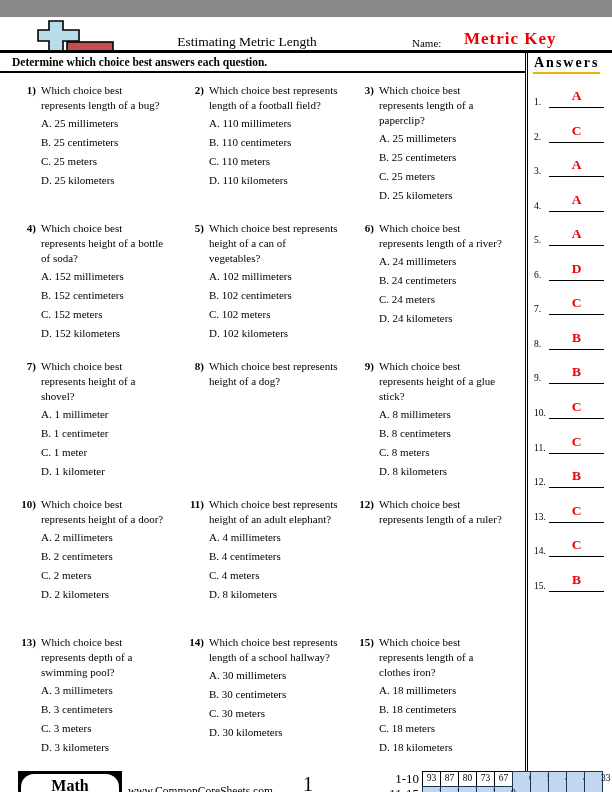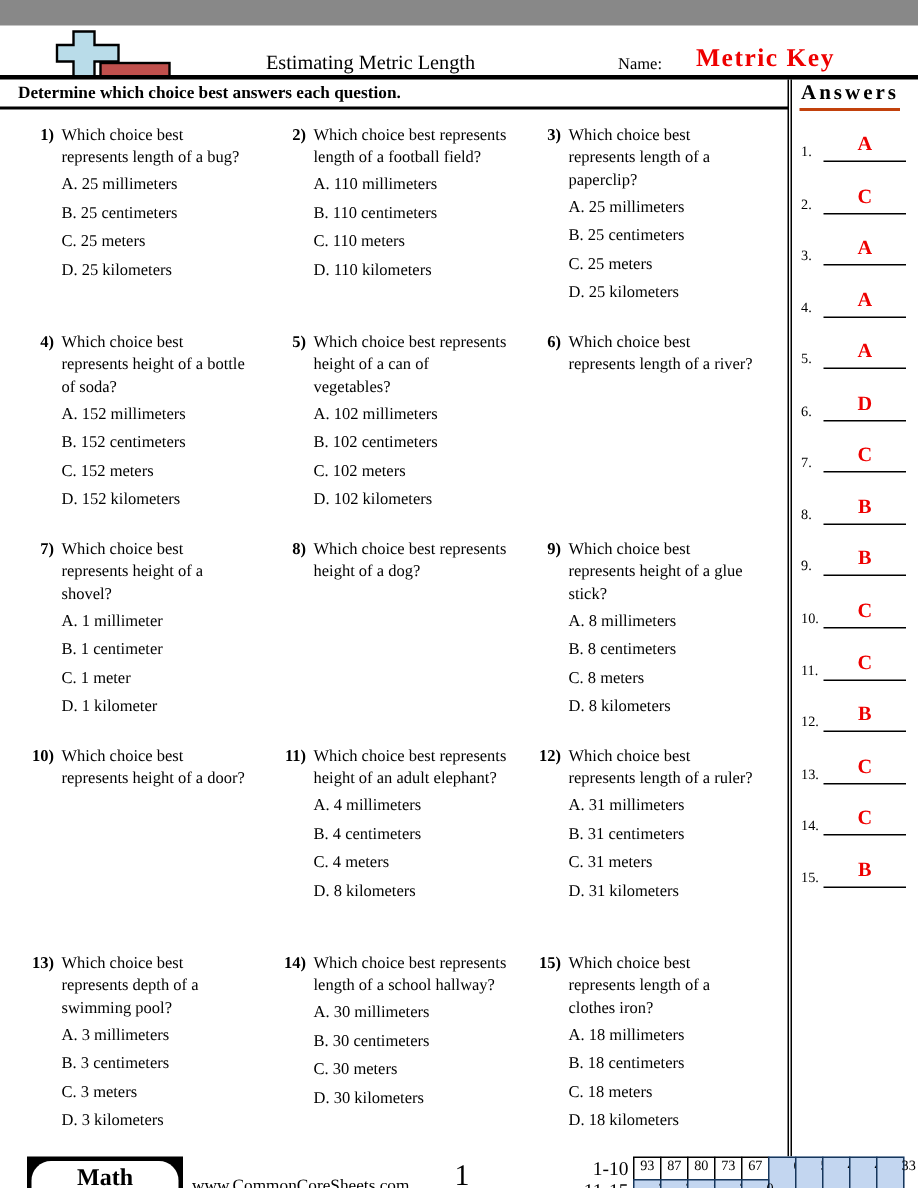--- a/index.html
+++ b/index.html
@@ -15,21 +15,21 @@
   .header-rule{position:absolute; left:0; top:33px; width:612px; height:3px; background:#000;}
   .title{position:absolute; left:90px; top:17px; width:314px; text-align:center; font-size:13.5px;}
   .name-label{position:absolute; left:412px; top:20px; font-size:11px;}
   .name-value{position:absolute; left:464px; top:12px; font-size:17px; font-weight:bold; color:var(--answer-red); letter-spacing:1px;}
   .instruction{position:absolute; left:12px; top:39px; font-size:11.5px; font-weight:bold;}
   .instruction-rule{position:absolute; left:0; top:54px; width:526px; height:2px; background:#000;}
   
   .answers-divider{position:absolute; left:525px; top:36px; height:718px; width:3px;
     border-left:1.5px solid #000; border-right:1.5px solid #000; box-sizing:border-box;}
   .answers-title{position:absolute; left:533px; top:38px; font-size:14px; font-weight:bold;
-    letter-spacing:2px; border-bottom:2px solid #c2410c; padding:0 1px 1px 1px;}
+    letter-spacing:2px; border-bottom:2px solid #eab308; padding:0 1px 1px 1px;}
   .answers-list{position:absolute; left:534px; top:64px; width:74px; height:520px;}
   .ans-item{position:absolute; left:0; width:74px; height:27px;}
   .ans-num{position:absolute; left:0; bottom:1px; font-size:9.5px;}
   .ans-slot{position:absolute; left:15px; bottom:0; width:55px; height:20px;
     border-bottom:1.6px solid #000; text-align:center;}
   .ans-letter{font-size:13.5px; font-weight:bold; color:var(--answer-red); line-height:18px;}
   
   .questions-grid{position:absolute; left:8px; top:66px; width:518px;
     display:grid; grid-template-columns:168px 170px 180px; grid-auto-rows:138px;}
   .q-block{display:flex; align-items:flex-start;}
@@ -231,20 +231,26 @@
             <div class="q-choice">C. 102 meters</div>
             <div class="q-choice">D. 102 kilometers</div>
           </div>
         </div>
       </div>
       <div class="q-block">
         <div class="q-num">6)</div>
         <div class="q-body">
           <div class="q-line">Which choice best</div>
           <div class="q-line">represents length of a river?</div>
+          <div class="q-choices">
+            <div class="q-choice">A. 24 millimeters</div>
+            <div class="q-choice">B. 24 centimeters</div>
+            <div class="q-choice">C. 24 meters</div>
+            <div class="q-choice">D. 24 kilometers</div>
+          </div>
         </div>
       </div>
       <div class="q-block">
         <div class="q-num">7)</div>
         <div class="q-body">
           <div class="q-line">Which choice best</div>
           <div class="q-line">represents height of a</div>
           <div class="q-line">shovel?</div>
           <div class="q-choices">
             <div class="q-choice">A. 1 millimeter</div>
@@ -273,46 +279,46 @@
             <div class="q-choice">C. 8 meters</div>
             <div class="q-choice">D. 8 kilometers</div>
           </div>
         </div>
       </div>
       <div class="q-block">
         <div class="q-num">10)</div>
         <div class="q-body">
           <div class="q-line">Which choice best</div>
           <div class="q-line">represents height of a door?</div>
+          <div class="q-choices">
+            <div class="q-choice">A. 2 millimeters</div>
+            <div class="q-choice">B. 2 centimeters</div>
+            <div class="q-choice">C. 2 meters</div>
+            <div class="q-choice">D. 2 kilometers</div>
+          </div>
         </div>
       </div>
       <div class="q-block">
         <div class="q-num">11)</div>
         <div class="q-body">
           <div class="q-line">Which choice best represents</div>
           <div class="q-line">height of an adult elephant?</div>
           <div class="q-choices">
             <div class="q-choice">A. 4 millimeters</div>
             <div class="q-choice">B. 4 centimeters</div>
             <div class="q-choice">C. 4 meters</div>
             <div class="q-choice">D. 8 kilometers</div>
           </div>
         </div>
       </div>
       <div class="q-block">
         <div class="q-num">12)</div>
         <div class="q-body">
           <div class="q-line">Which choice best</div>
           <div class="q-line">represents length of a ruler?</div>
-          <div class="q-choices">
-            <div class="q-choice">A. 31 millimeters</div>
-            <div class="q-choice">B. 31 centimeters</div>
-            <div class="q-choice">C. 31 meters</div>
-            <div class="q-choice">D. 31 kilometers</div>
-          </div>
         </div>
       </div>
       <div class="q-block">
         <div class="q-num">13)</div>
         <div class="q-body">
           <div class="q-line">Which choice best</div>
           <div class="q-line">represents depth of a</div>
           <div class="q-line">swimming pool?</div>
           <div class="q-choices">
             <div class="q-choice">A. 3 millimeters</div>

